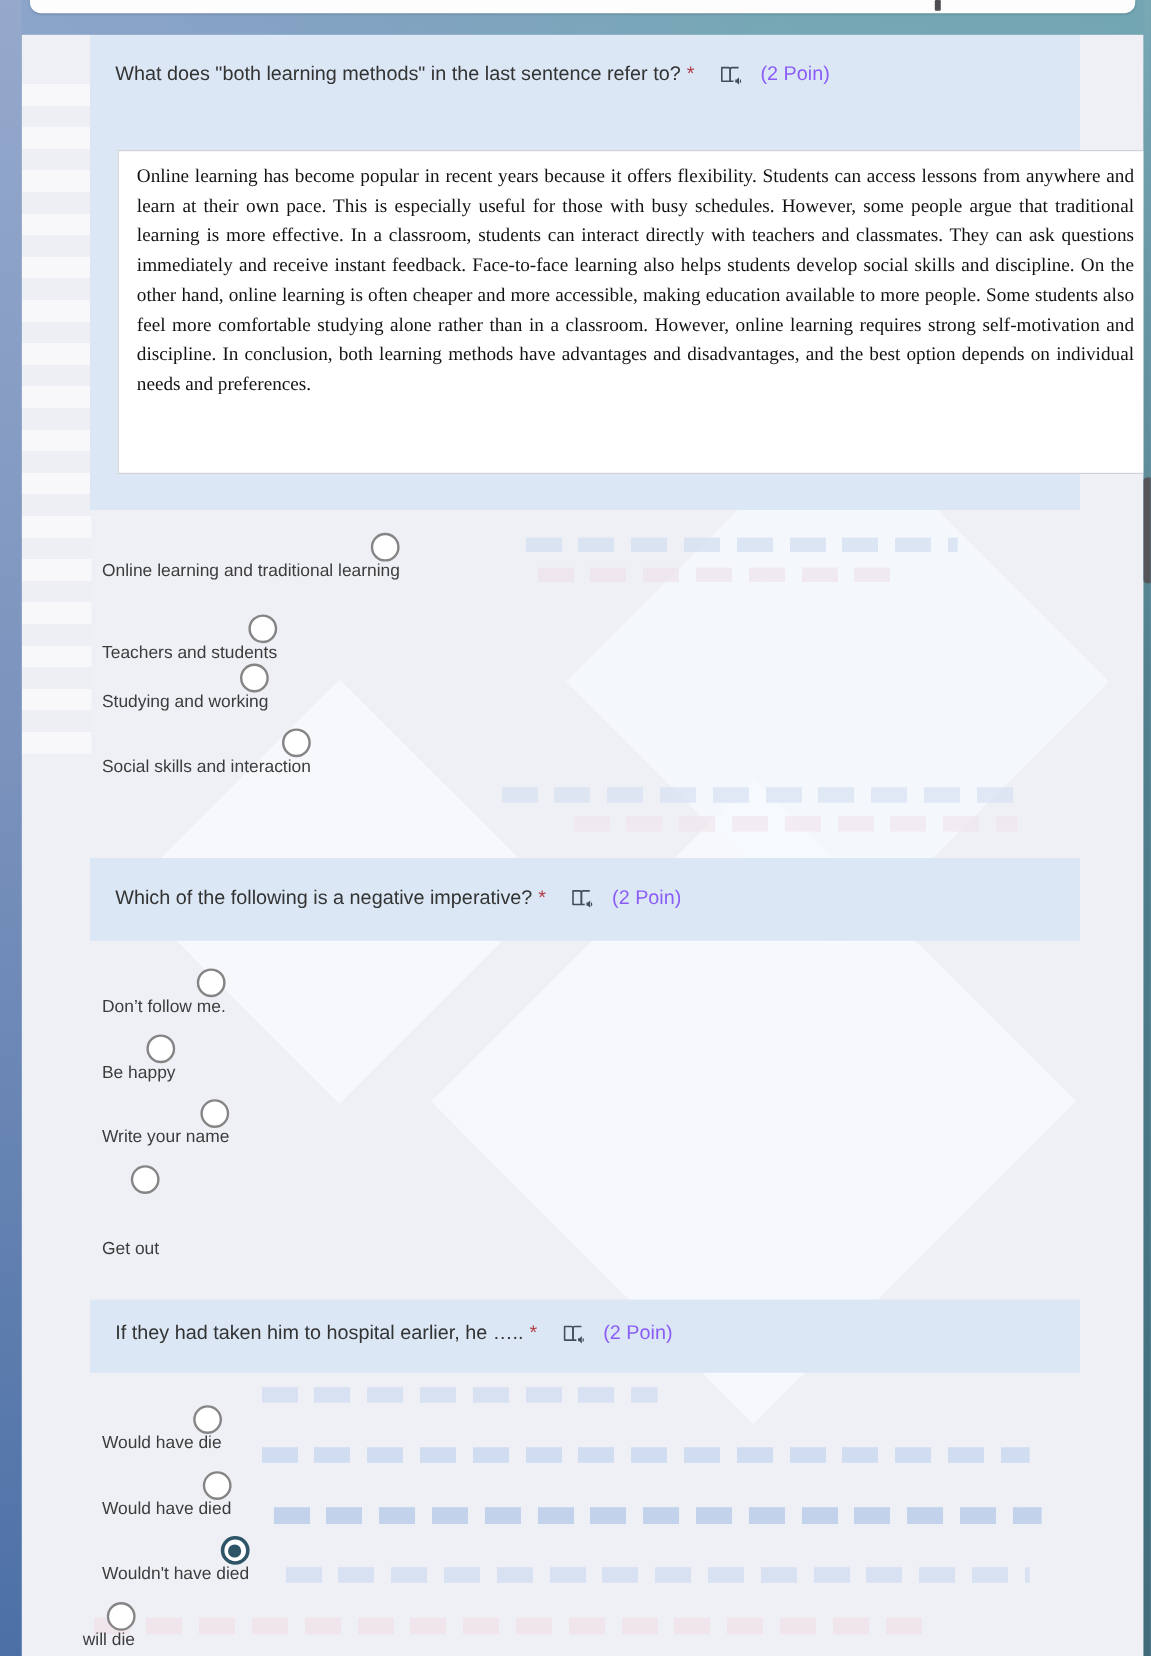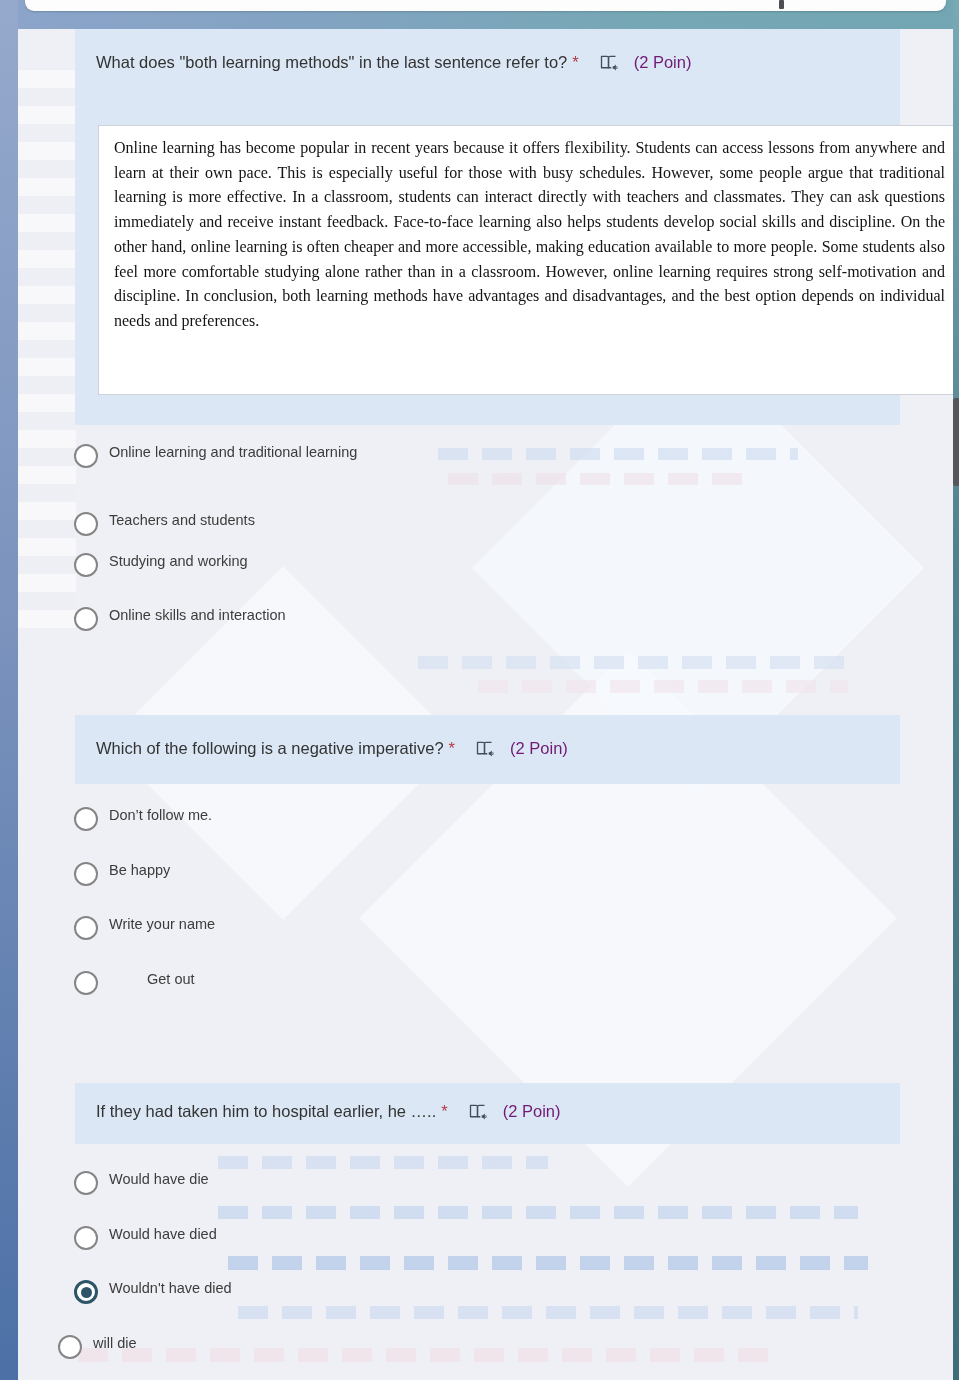--- a/index.html
+++ b/index.html
@@ -29,30 +29,30 @@
   .chev{transform:rotate(45deg);}
   .px-row{background-image:repeating-linear-gradient(90deg,var(--c) 0 30px,transparent 30px 44px);}
   .px-col{background-image:repeating-linear-gradient(0deg,rgba(255,255,255,.55) 0 18px,rgba(236,238,245,.4) 18px 36px);}
 
   
   .qcard{position:absolute;left:57px;width:825px;background:#dbe7f4;z-index:2;}
   .qtitle{position:absolute;display:flex;align-items:center;z-index:3;white-space:nowrap;}
   .qt-text{font-size:16.5px;color:#333333;}
   .qt-req{font-size:16.5px;color:#b23a48;margin-left:5px;}
   .qt-icon{margin-left:19px;display:inline-flex;align-items:center;}
-  .qt-points{font-size:16.5px;color:#701a75;margin-left:15px;}
+  .qt-points{font-size:16.5px;color:#8b5cf6;margin-left:15px;}
 
   
   .passage{position:absolute;left:80px;top:97px;width:863px;height:270px;box-sizing:border-box;
     background:#ffffff;border:1px solid #cfd2d8;padding:10px 15px 0 15px;z-index:3;
     font-family:"Liberation Serif",serif;font-size:16px;line-height:24.7px;color:#131313;
     text-align:justify;overflow:hidden;}
 
   
-  .opt{position:absolute;display:flex;align-items:flex-start;z-index:3;cursor:pointer;}
+  .opt{position:absolute;display:flex;align-items:flex-end;z-index:3;cursor:pointer;flex-direction:column;}
   .radio{width:24px;height:24px;box-sizing:border-box;border:2px solid #858585;border-radius:50%;
     background:#ffffff;flex:0 0 auto;position:relative;}
   .radio.selected{border:3.5px solid #2e5468;}
   .radio.selected::after{content:"";position:absolute;left:50%;top:50%;width:11px;height:11px;
     margin:-5.5px 0 0 -5.5px;border-radius:50%;background:#2e5468;}
   .opt-label{margin-left:11px;font-size:14.5px;color:#3c3c3c;}
 </style>
 </head>
 <body>
 
@@ -106,21 +106,21 @@
     <div class="opt" style="left:56px;top:484px;">
       <span class="radio"></span>
       <span class="opt-label">Teachers and students</span>
     </div>
     <div class="opt" style="left:56px;top:525px;">
       <span class="radio"></span>
       <span class="opt-label">Studying and working</span>
     </div>
     <div class="opt" style="left:56px;top:579px;">
       <span class="radio"></span>
-      <span class="opt-label">Online skills and interaction</span>
+      <span class="opt-label">Social skills and interaction</span>
     </div>
 
     <div class="qcard" style="top:687px;height:69px;"></div>
 
     <div class="qtitle" style="left:78px;top:710px;justify-content:center;">
       <span class="qt-text">Which of the following is a negative imperative?</span>
       <span class="qt-req">*</span>
       <span class="qt-icon">
         <svg width="21" height="21" viewBox="0 0 24 24">
           <path d="M4 5h6.3c.9 0 1.7.8 1.7 1.7V18H4z" fill="none" stroke="#40505a" stroke-width="1.5" stroke-linejoin="round"></path>

